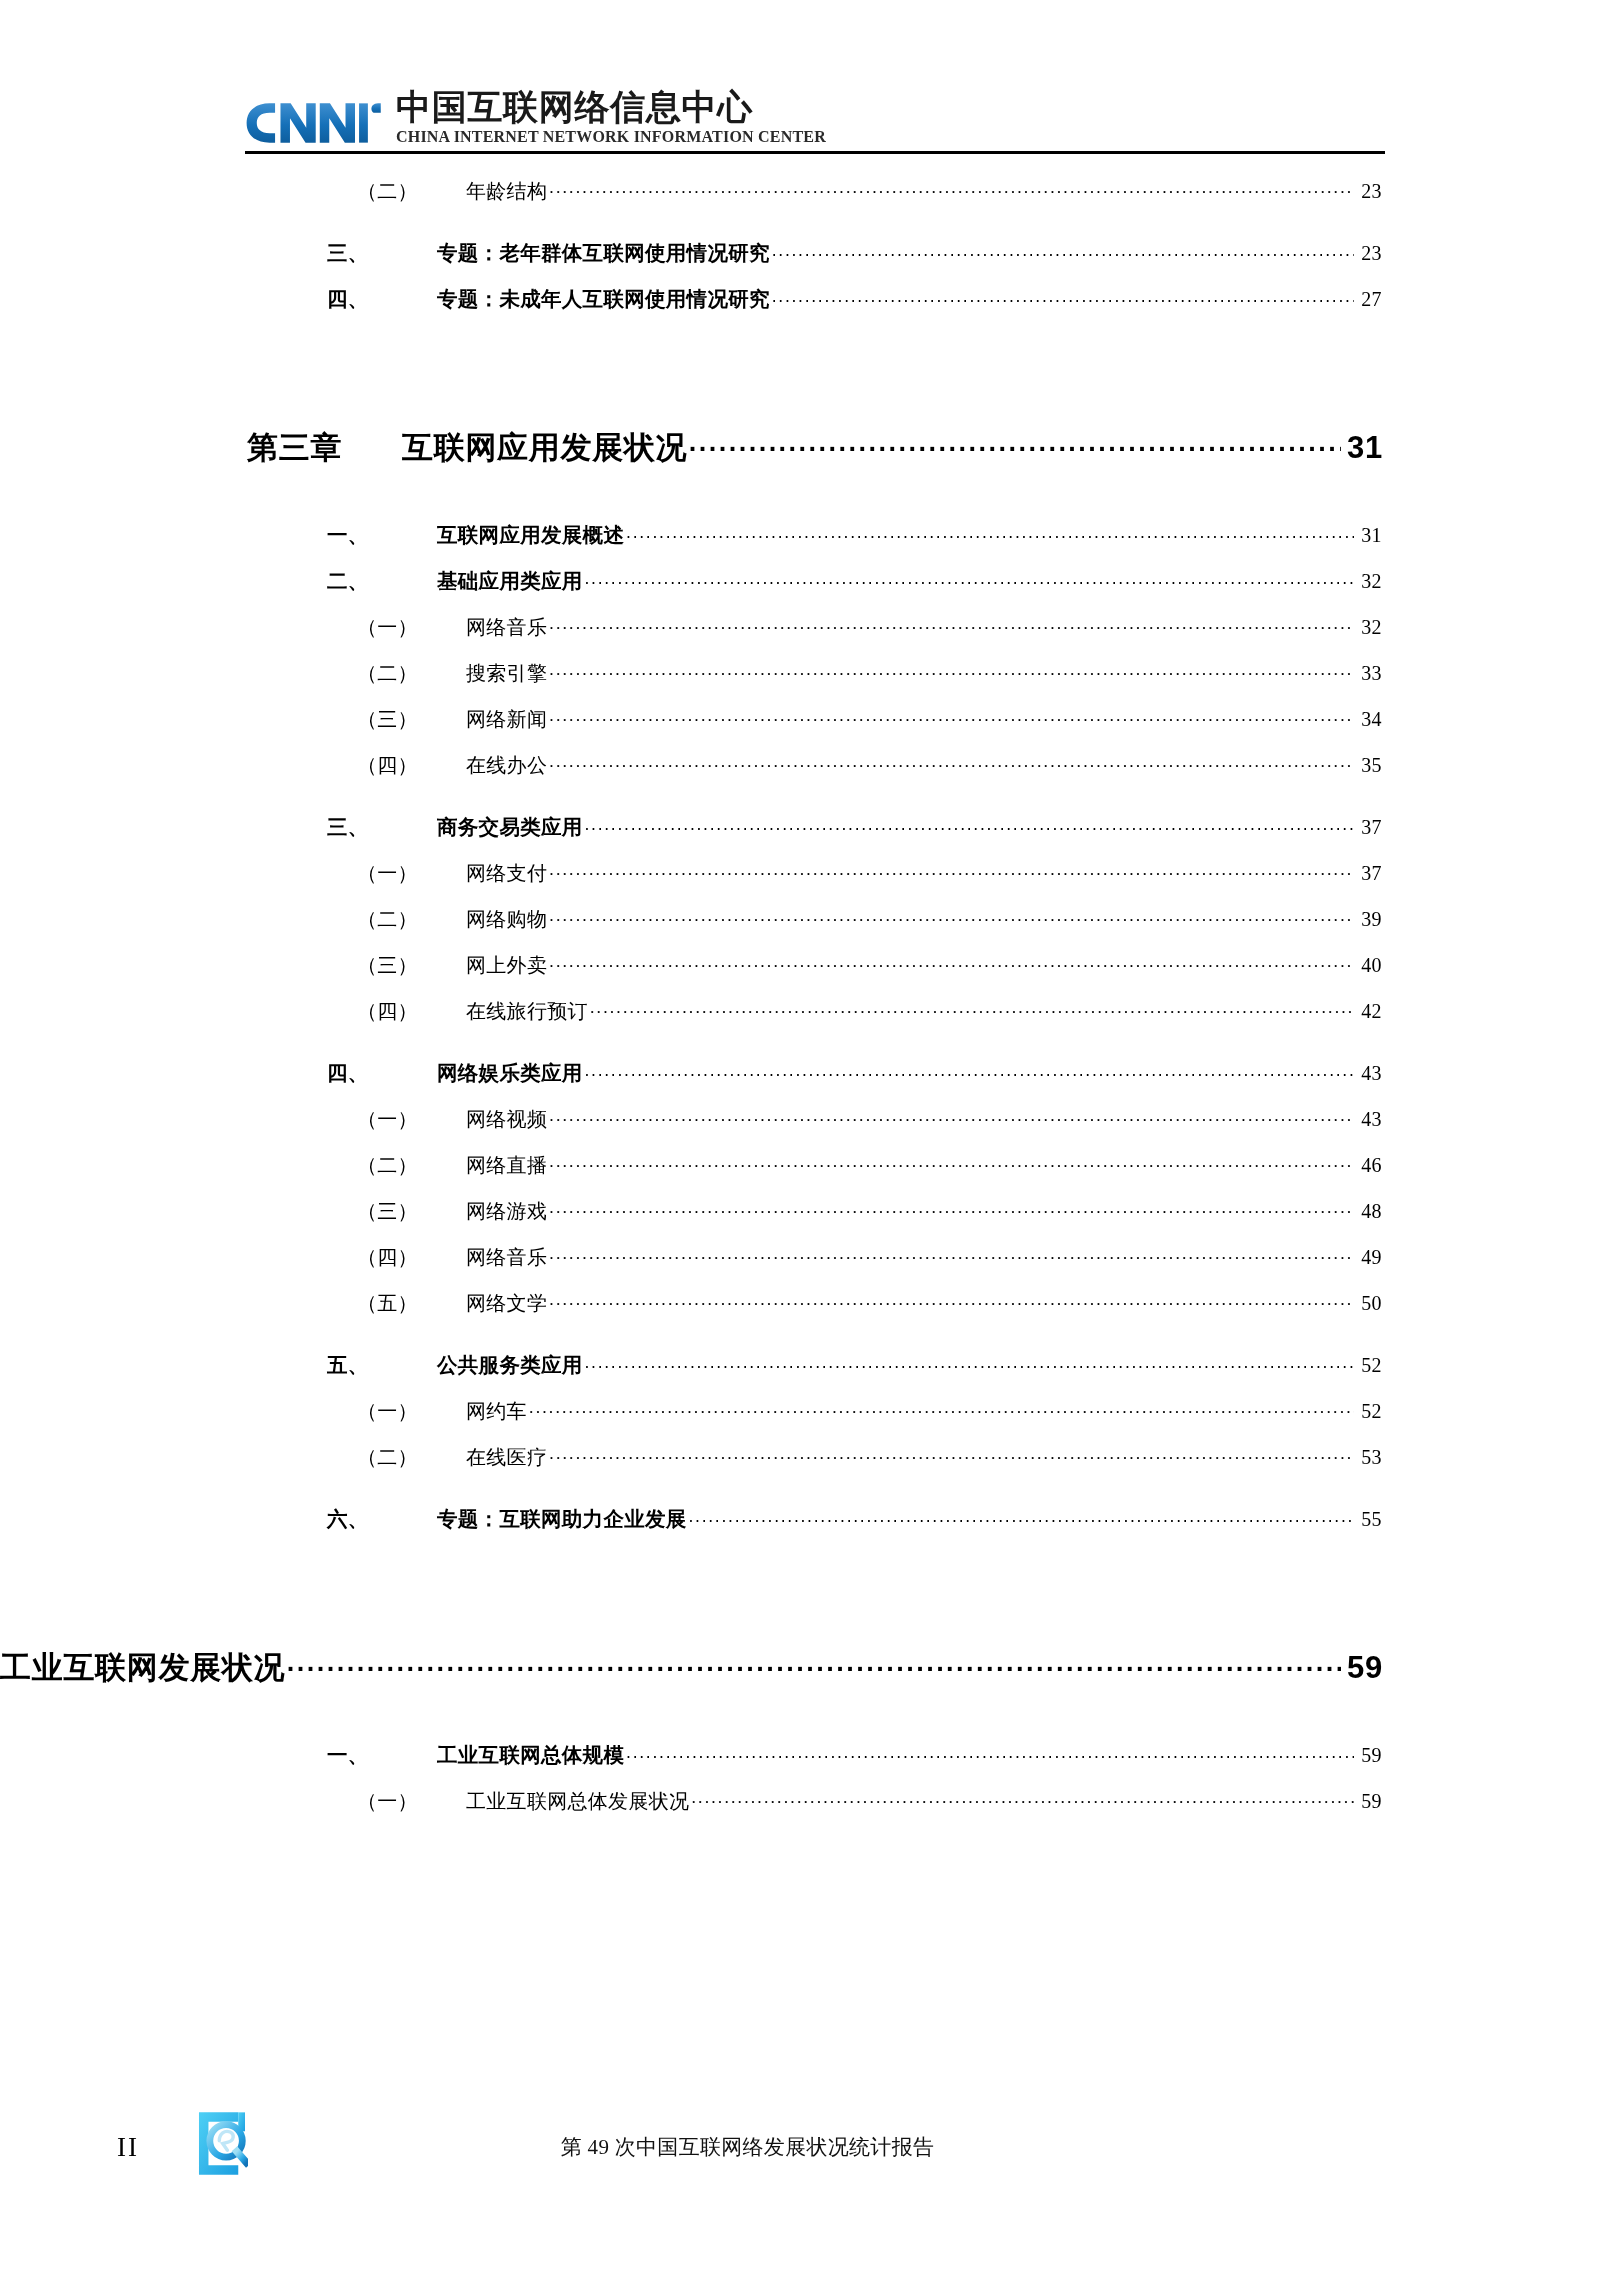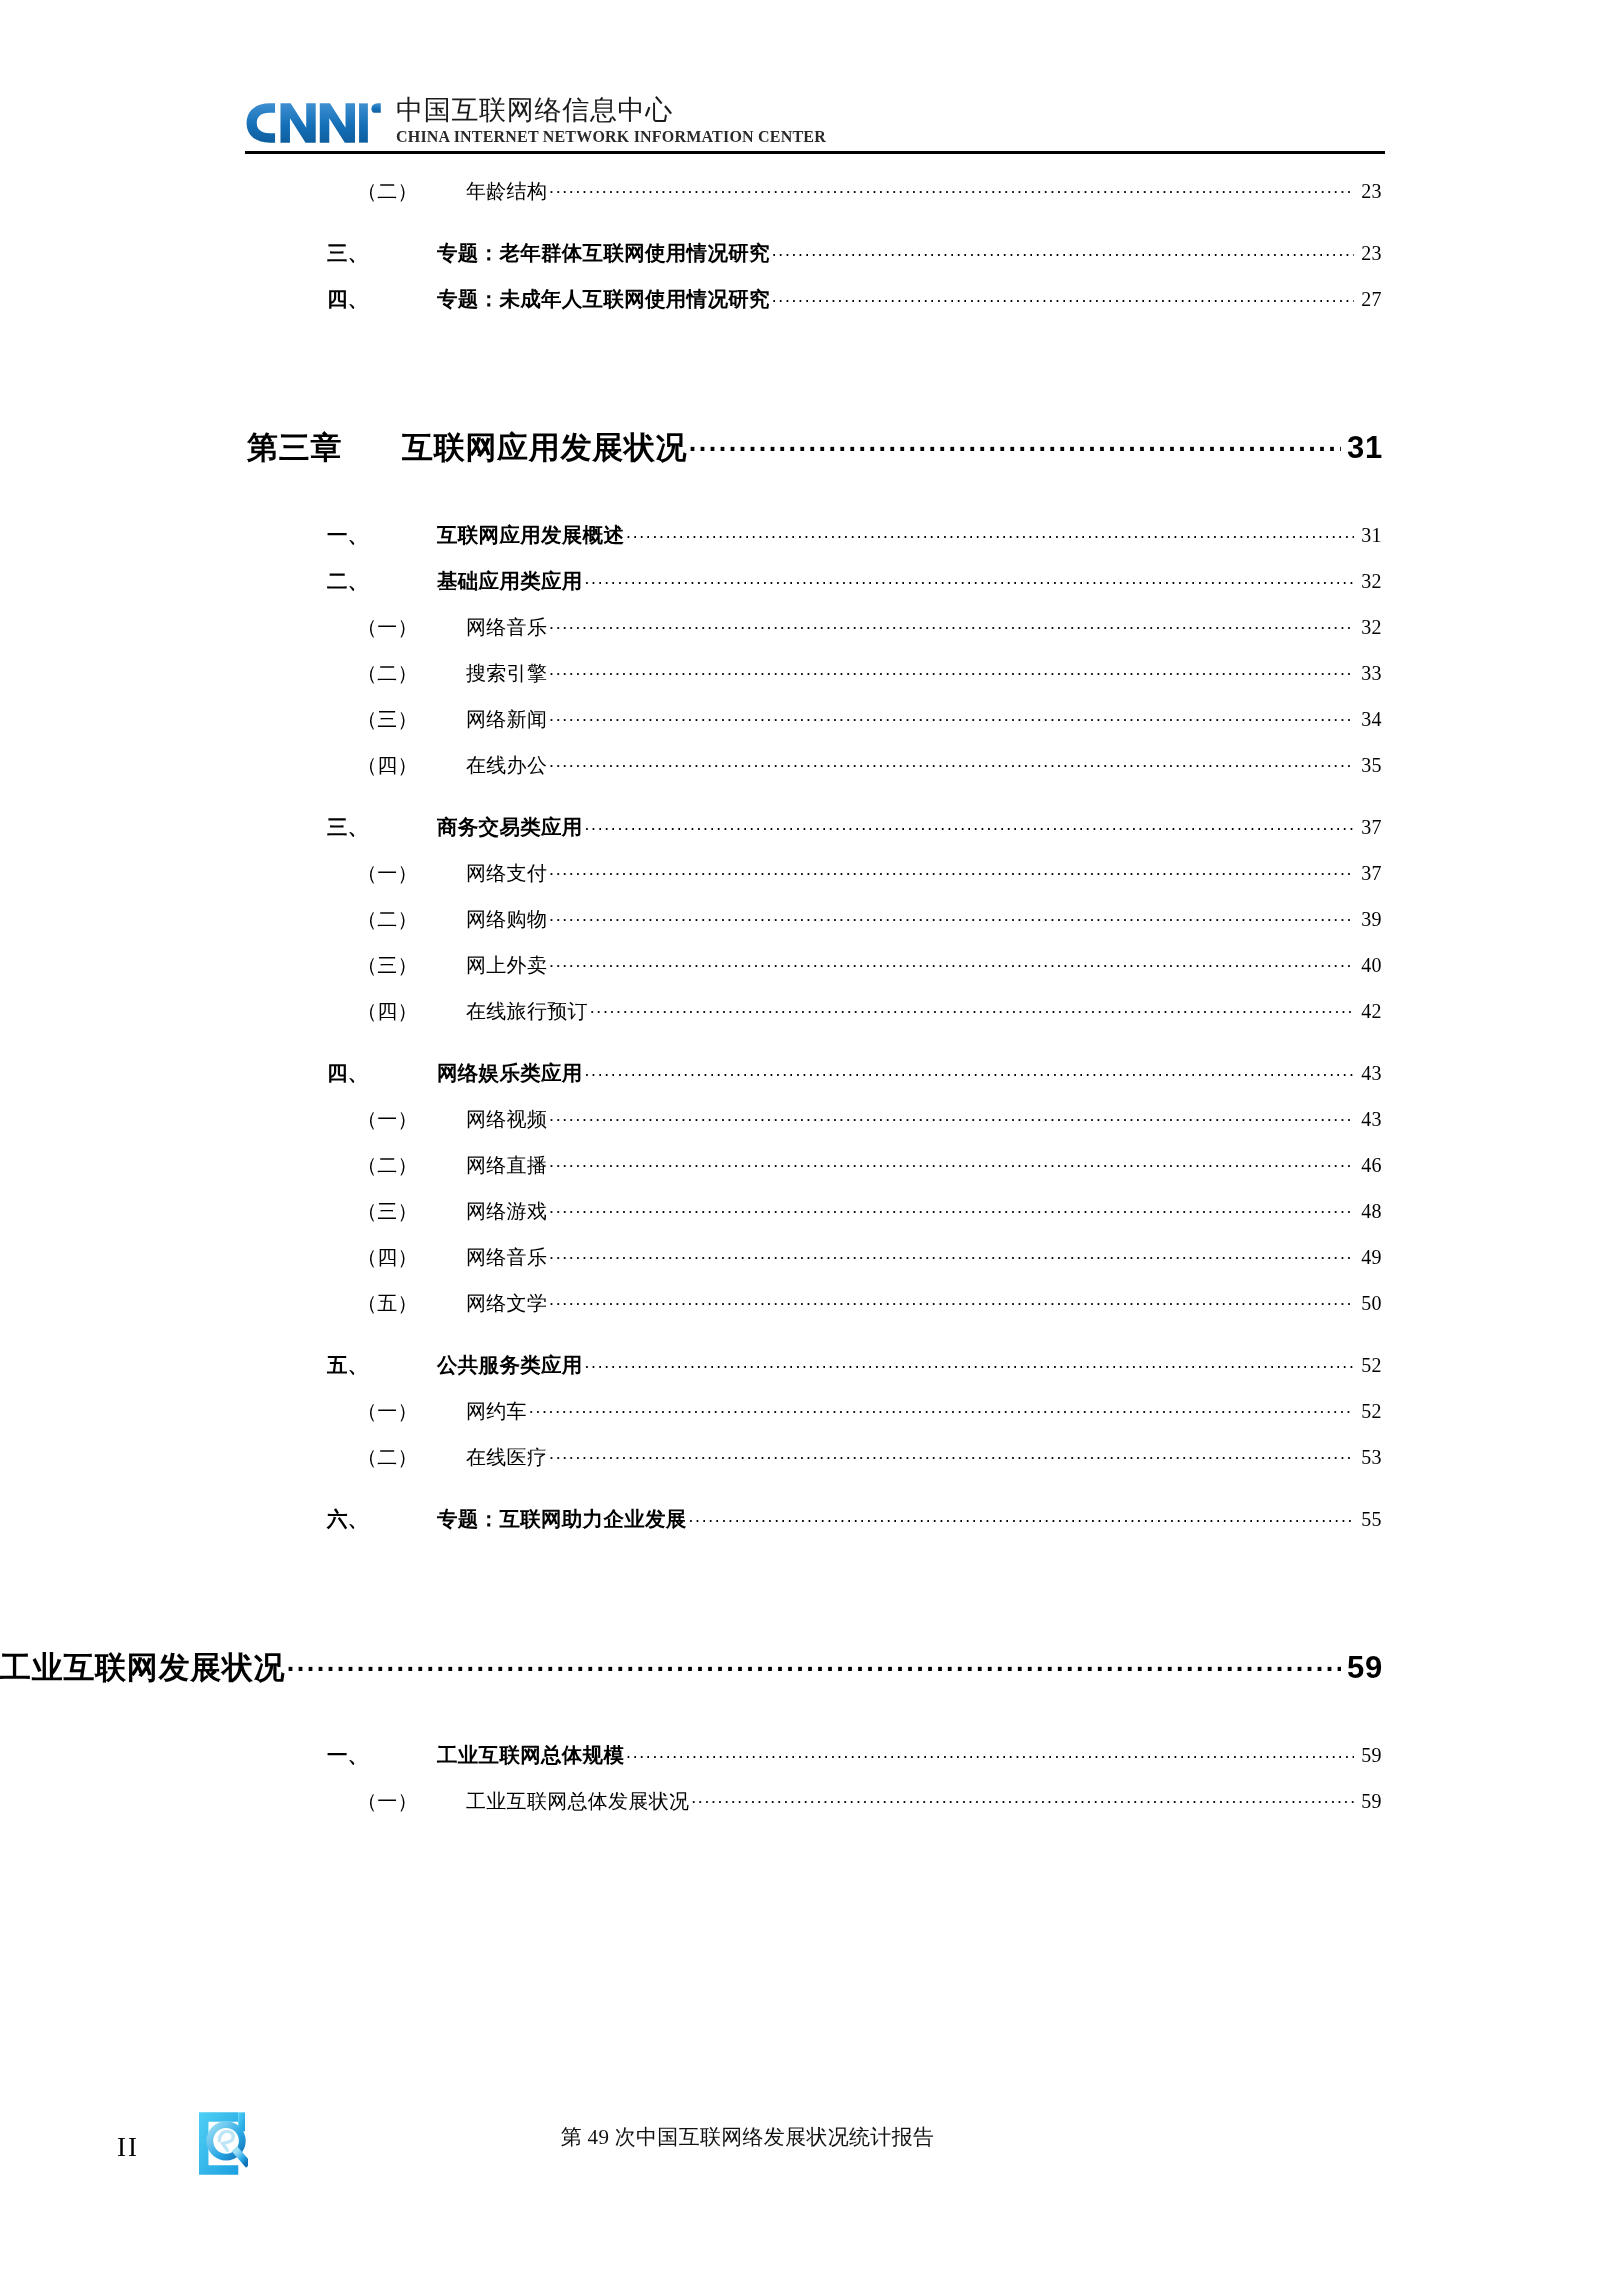--- a/index.html
+++ b/index.html
@@ -37,22 +37,22 @@
     display: block;
   }
   .header-cn-block {
     display: flex;
     flex-direction: column;
     justify-content: flex-end;
     padding-bottom: 1.4px;
   }
   .header-cn {
     font-family: "Liberation Sans", "DejaVu Sans", sans-serif;
-    font-weight: normal;
-    font-size: 27px;
+    font-weight: bold;
+    font-size: 35px;
     line-height: 1.0;
     letter-spacing: 0.7px;
     color: #1a1a1a;
     white-space: nowrap;
   }
   .header-en {
     font-family: Liberation Serif, serif;
     font-weight: bold;
     font-size: 16px;
     line-height: 1.0;
@@ -181,21 +181,21 @@
     color: #000000;
   }
   .footer-logo {
     position: absolute;
     left: 196px;
     top: 4.1px;
   }
   .footer-text {
     position: absolute;
     left: 0;
-    top: 20px;
+    top: 30px;
     width: 1495px;
     text-align: center;
     font-family: "Liberation Serif", "DejaVu Serif", serif;
     font-size: 21px;
     line-height: 1;
     letter-spacing: 0.3px;
     color: #111111;
   }
 </style>
 </head>

